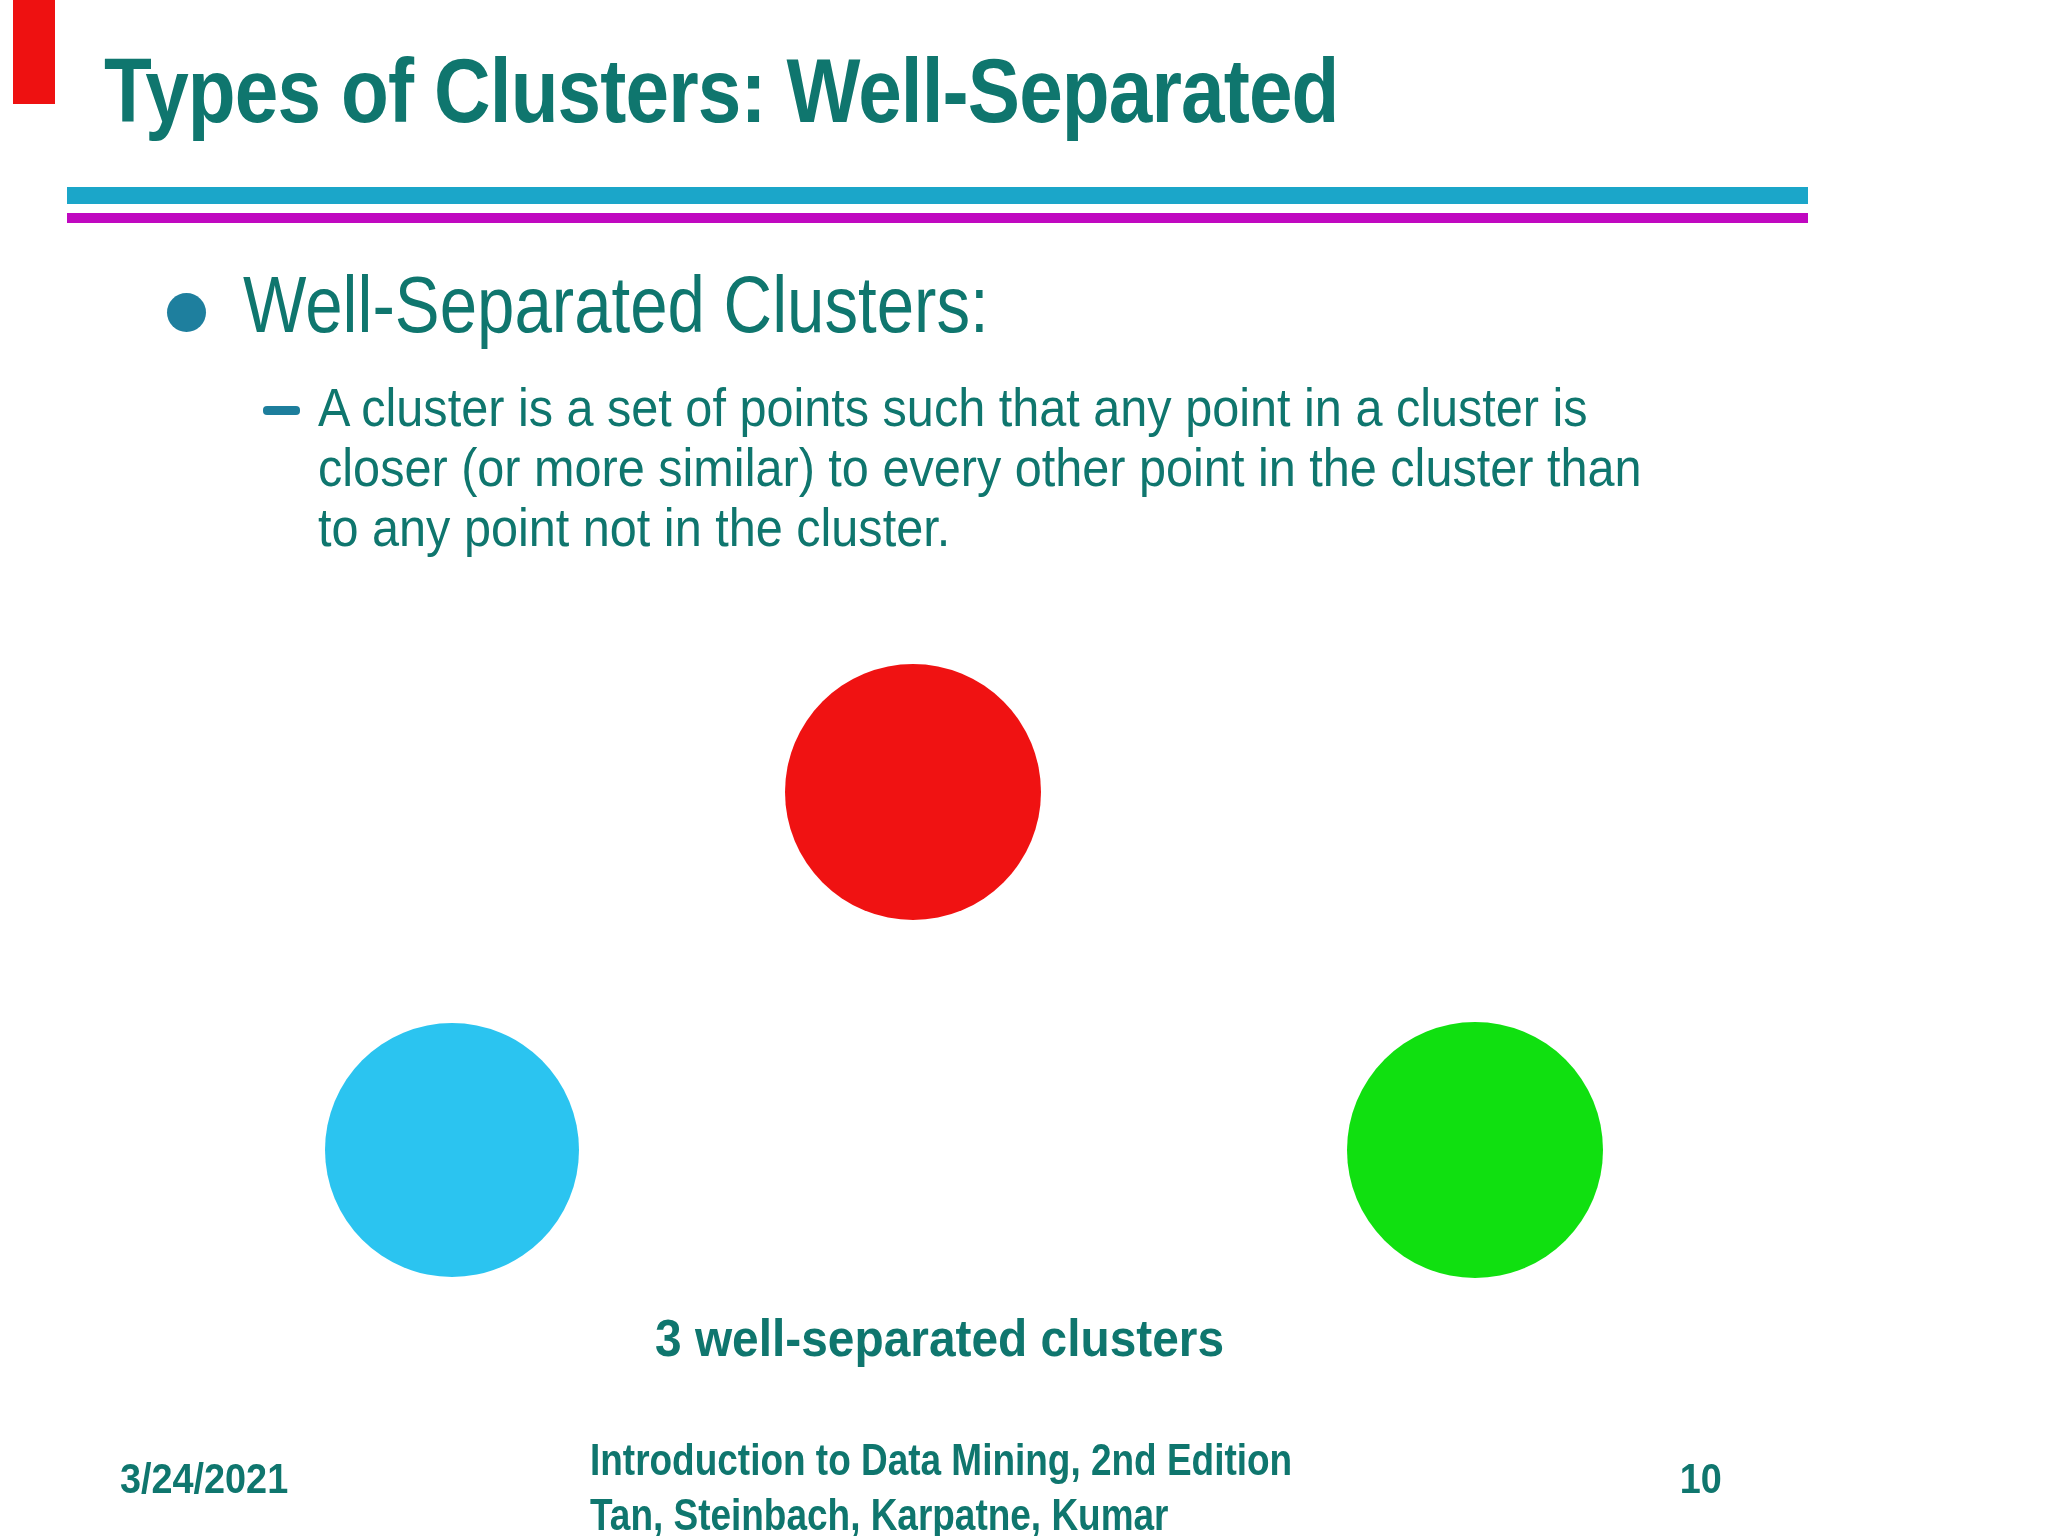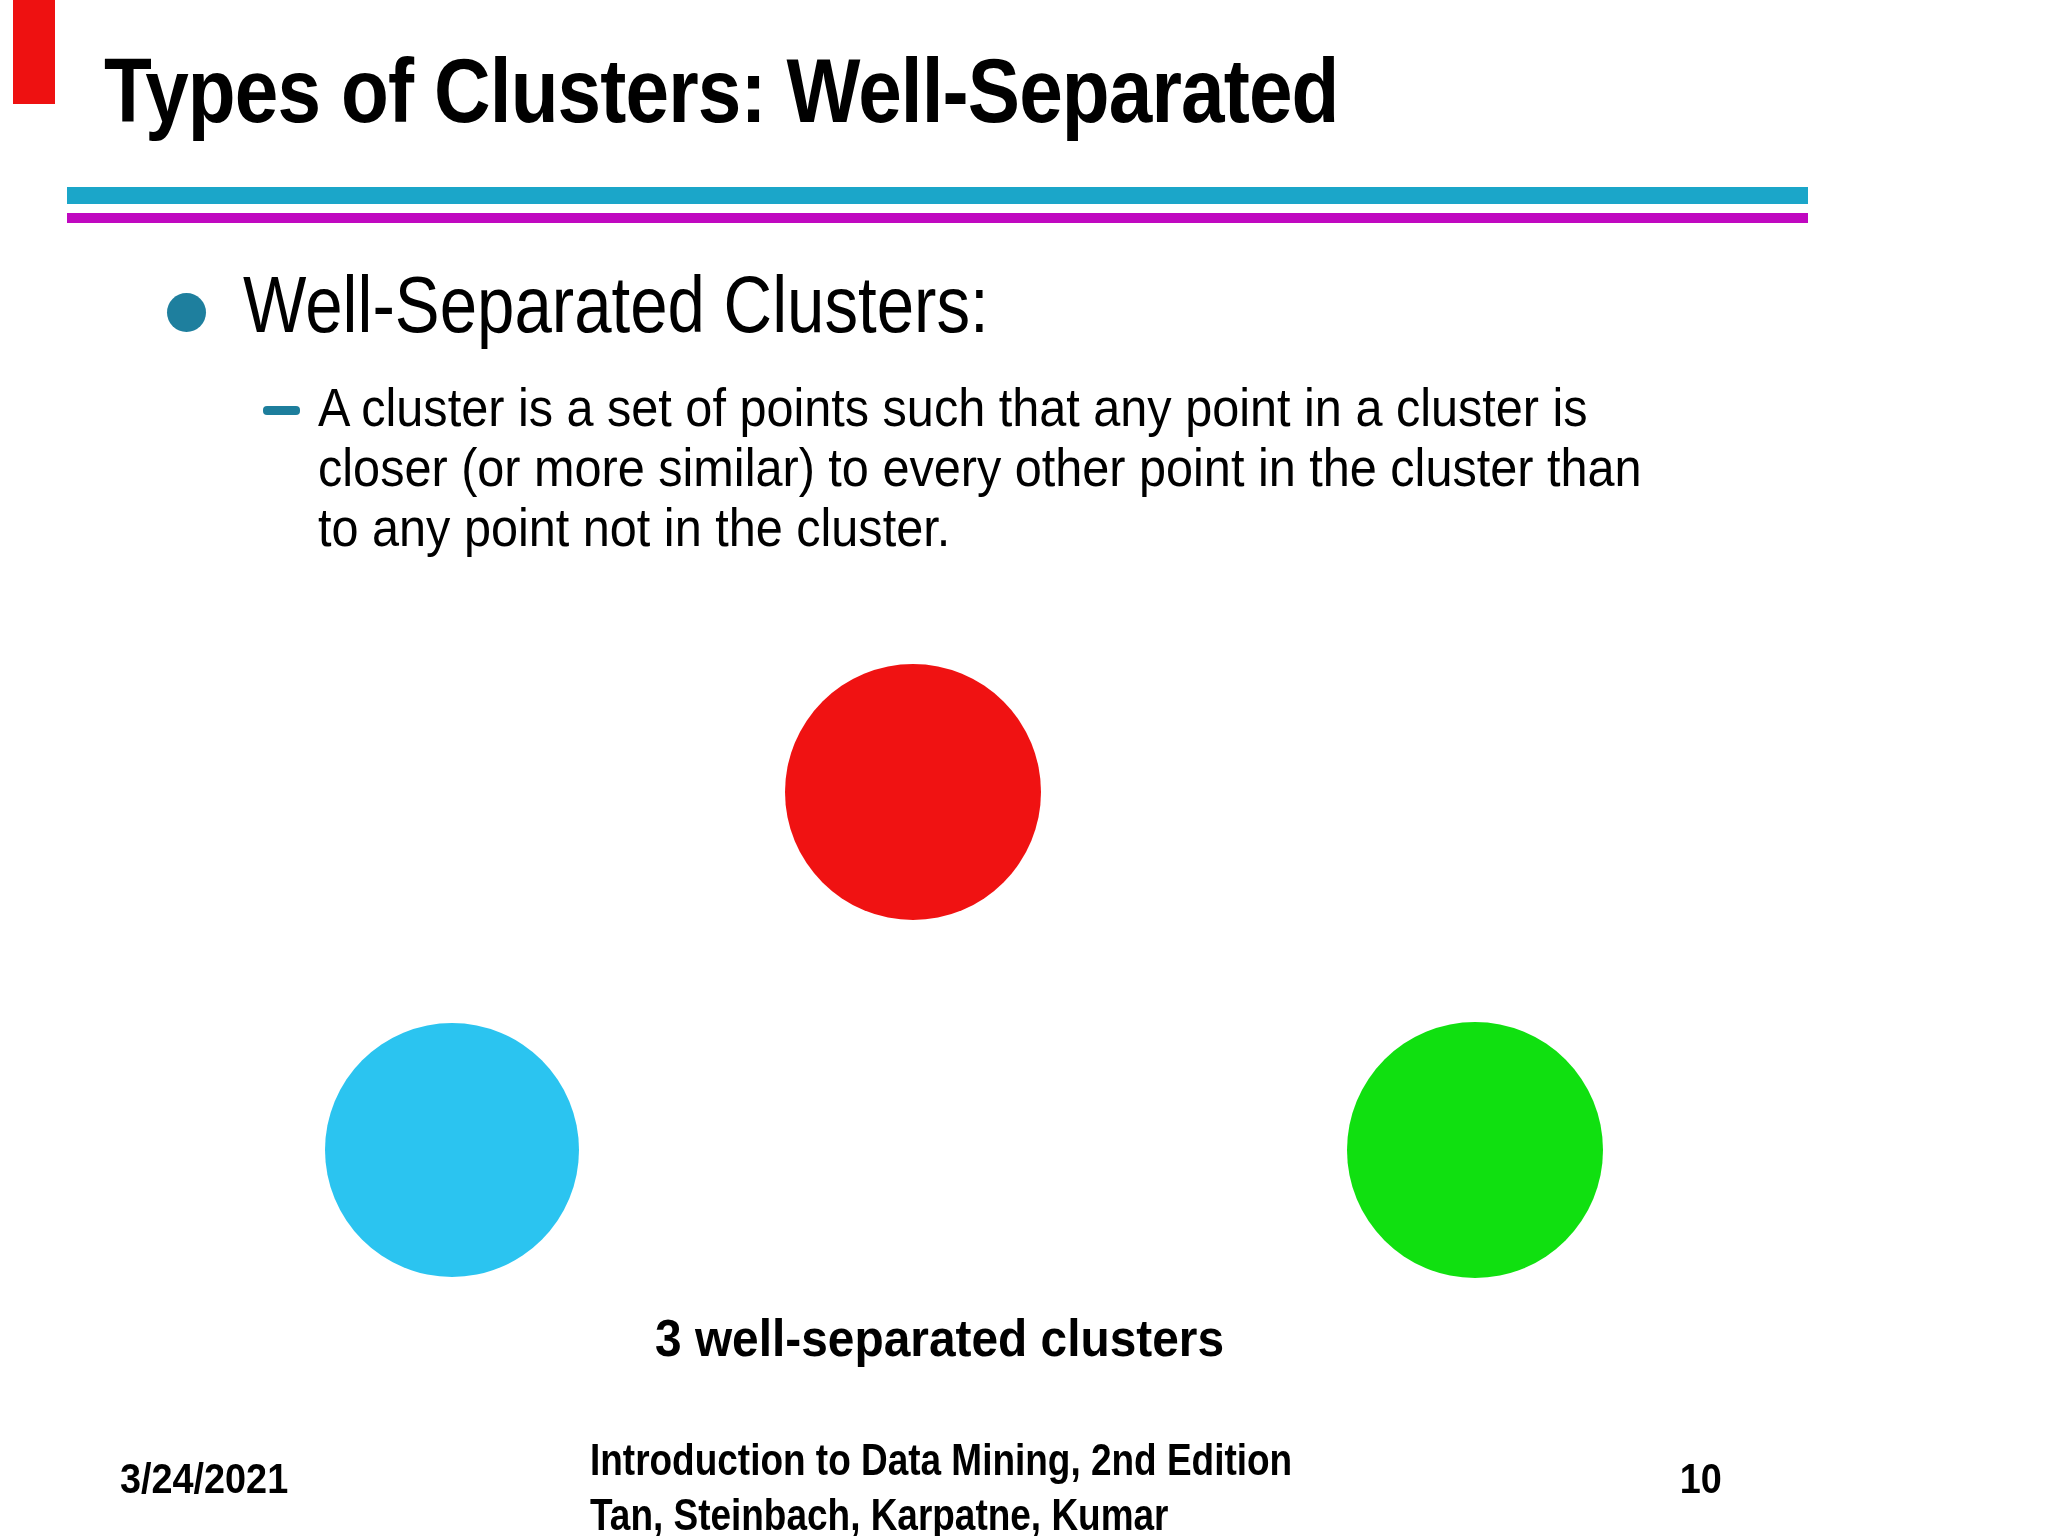--- a/index.html
+++ b/index.html
@@ -2,21 +2,21 @@
 <html><head>
 <meta charset="utf-8">
 <style>
   html, body { margin: 0; padding: 0; background: #ffffff; }
   .slide {
     position: relative;
     width: 1808px;
     height: 1536px;
     background: #ffffff;
     overflow: hidden;
-    color: #000000;
+    color: #0f766e;
     font-family: "Liberation Sans", sans-serif;
   }
 
   
   .accent-bar {
     position: absolute;
     left: 13px; top: 0;
     width: 42px; height: 104px;
   }
 

